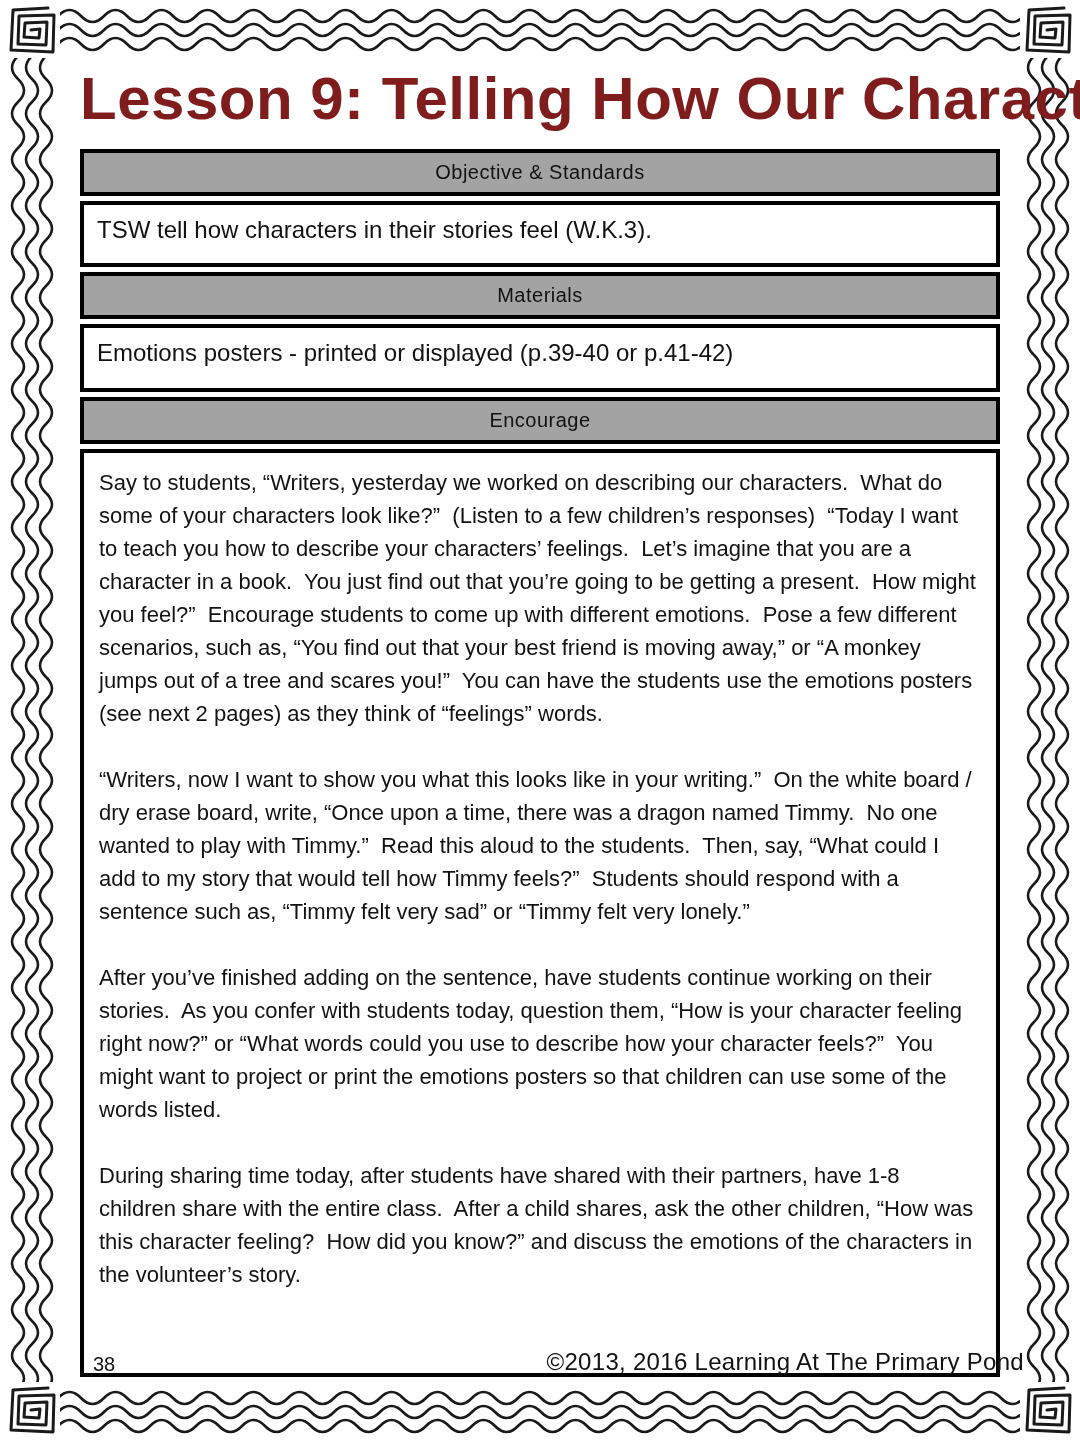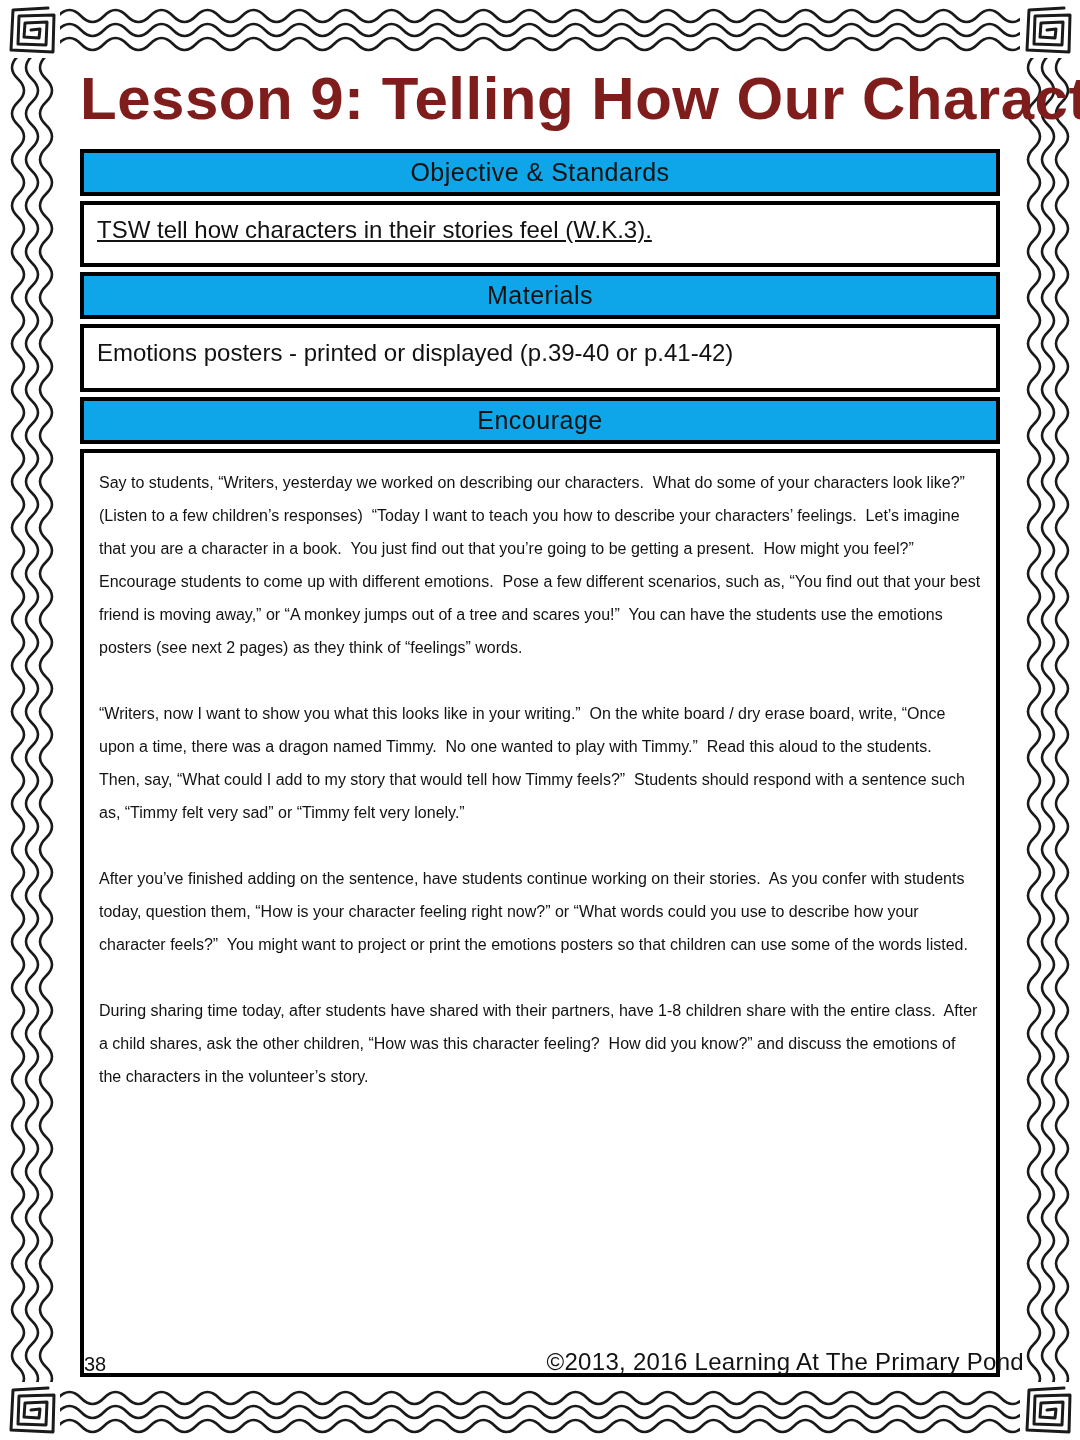--- a/index.html
+++ b/index.html
@@ -17,37 +17,37 @@
   }
   .title {
     margin:0 0 16px 0;
     font-size:60px; font-weight:bold; letter-spacing:0.5px;
     text-align:center; white-space:nowrap;
     color:#7f1d1d;
   }
   .box { box-sizing:border-box; border:4px solid #000; background:#fff; }
   .box + .box { margin-top:5px; }
   .bar {
-    background:#0ea5e9;
+    background:#a3a3a3;
     height:47px;
     display:flex; align-items:center; justify-content:center;
-    font-size:25px; letter-spacing:0.5px;
+    font-size:20px; letter-spacing:0.5px;
   }
   .row { font-size:24px; padding:11px 13px; }
-  .row-objective { height:66px;text-decoration:underline; }
+  .row-objective { height:66px; }
   .row-materials { height:68px; }
   .proc {
     height:928px;
-    font-size:16px; line-height:33px;
+    font-size:22px; line-height:33px;
     padding:13px 15px;
     overflow:hidden;
   }
   .proc p { margin:0 0 33px 0; white-space:pre-wrap; }
   .footer {
-    position:absolute; top:1348px; left:84px; right:56px; z-index:1;
+    position:absolute; top:1348px; left:93px; right:56px; z-index:1;
     display:flex; justify-content:space-between; align-items:flex-end;
   }
   .page-num { font-size:20px; }
   .copyright { font-size:24px; letter-spacing:0.3px; }
 </style>
 </head>
 <body>
 
 <div class="page">
 

